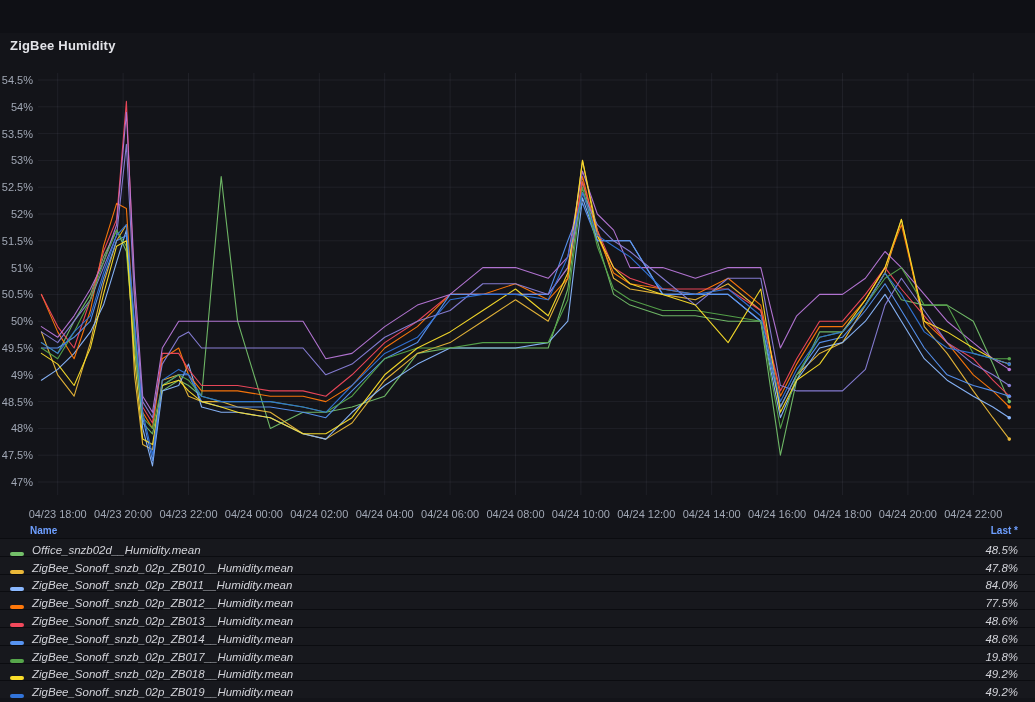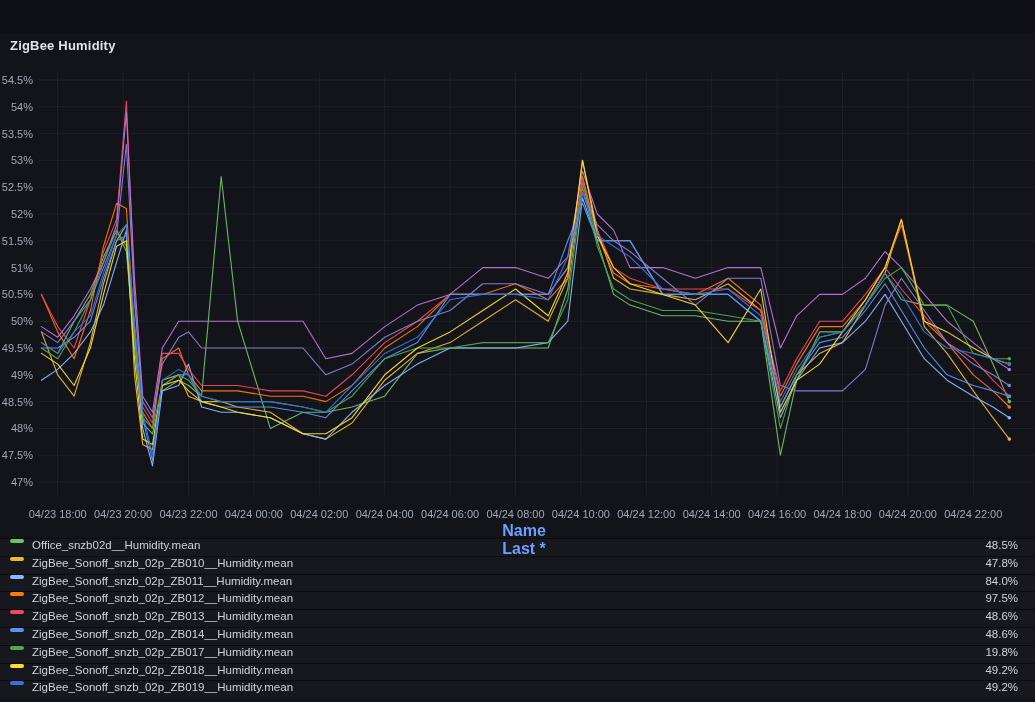--- a/index.html
+++ b/index.html
@@ -15,27 +15,27 @@
     font-size:13px;font-weight:700;color:#e2e3e8;letter-spacing:.2px;
   }
   svg.chart{position:absolute;top:0;left:0;}
   svg.chart text{font-family:"Liberation Sans",sans-serif;font-size:11px;fill:#a0a7b4;}
   .legend{
     position:absolute;left:0;right:0;top:489px;bottom:0;
   }
   .legend-header{
     display:flex;align-items:center;justify-content:space-between;
     height:16px;padding:0 17px 0 30px;
-    font-size:16px;font-weight:700;color:#6e9fff;flex-direction:column;
+    font-size:10px;font-weight:700;color:#6e9fff;
   }
   .legend-rows .legend-row{
-    display:flex;align-items:flex-start;
+    display:flex;align-items:flex-end;
     height:16.8px;padding:0 17px 0 10px;
     background:#17181d;border-top:1px solid #0b0c10;
-    font-size:11.5px;color:#d1d2d8;cursor:pointer;
+    font-size:11.5px;color:#d1d2d8;cursor:pointer;font-style:italic;
   }
   .legend-row .swatch{
     width:14px;height:4px;border-radius:2px;margin-right:8px;flex:0 0 auto;
   }
   .legend-row .row-name{white-space:nowrap;}
   .legend-row .row-spacer{flex:1;}
   .legend-row .row-value{font-size:11.5px;color:#d1d2d8;}
   .scroll-thumb{
     position:absolute;left:7px;bottom:1px;width:90px;height:4px;
     border-radius:2px;background:#3d71d9;
@@ -156,21 +156,21 @@
         <div class="legend-row">
           <span class="swatch" style="background: rgb(138, 184, 255);"></span>
           <span class="row-name">ZigBee_Sonoff_snzb_02p_ZB011__Humidity.mean</span>
           <span class="row-spacer"></span>
           <span class="row-value">84.0%</span>
         </div>
         <div class="legend-row">
           <span class="swatch" style="background: rgb(255, 120, 10);"></span>
           <span class="row-name">ZigBee_Sonoff_snzb_02p_ZB012__Humidity.mean</span>
           <span class="row-spacer"></span>
-          <span class="row-value">97.5%</span>
+          <span class="row-value">77.5%</span>
         </div>
         <div class="legend-row">
           <span class="swatch" style="background: rgb(242, 73, 92);"></span>
           <span class="row-name">ZigBee_Sonoff_snzb_02p_ZB013__Humidity.mean</span>
           <span class="row-spacer"></span>
           <span class="row-value">48.6%</span>
         </div>
         <div class="legend-row">
           <span class="swatch" style="background: rgb(87, 148, 242);"></span>
           <span class="row-name">ZigBee_Sonoff_snzb_02p_ZB014__Humidity.mean</span>

